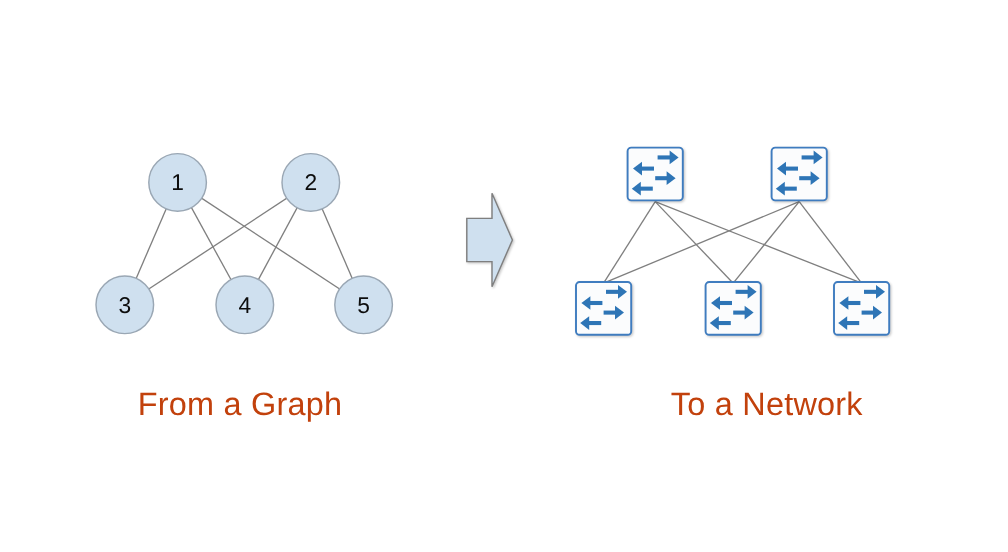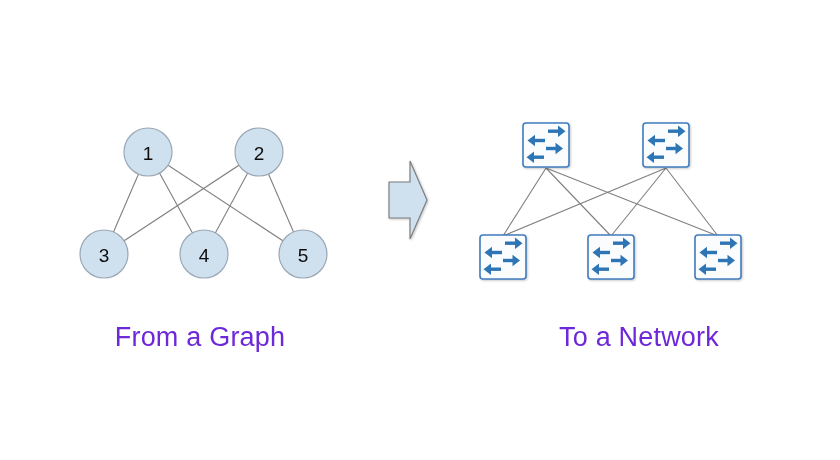--- a/index.html
+++ b/index.html
@@ -35,21 +35,21 @@
     top: 0px;
     width: 400px;
     height: 333px;
   }
   .caption {
     position: absolute;
     width: 100%;
     text-align: center;
     top: 322px;
     font-size: 27px;
-    color: #6d28d9;
+    color: #c2410c;
     font-family: "Liberation Sans", sans-serif;
     letter-spacing: 0.2px;
     white-space: nowrap;
   }
   svg.layer {
     position: absolute;
     left: 0;
     top: 0;
     overflow: visible;
   }

